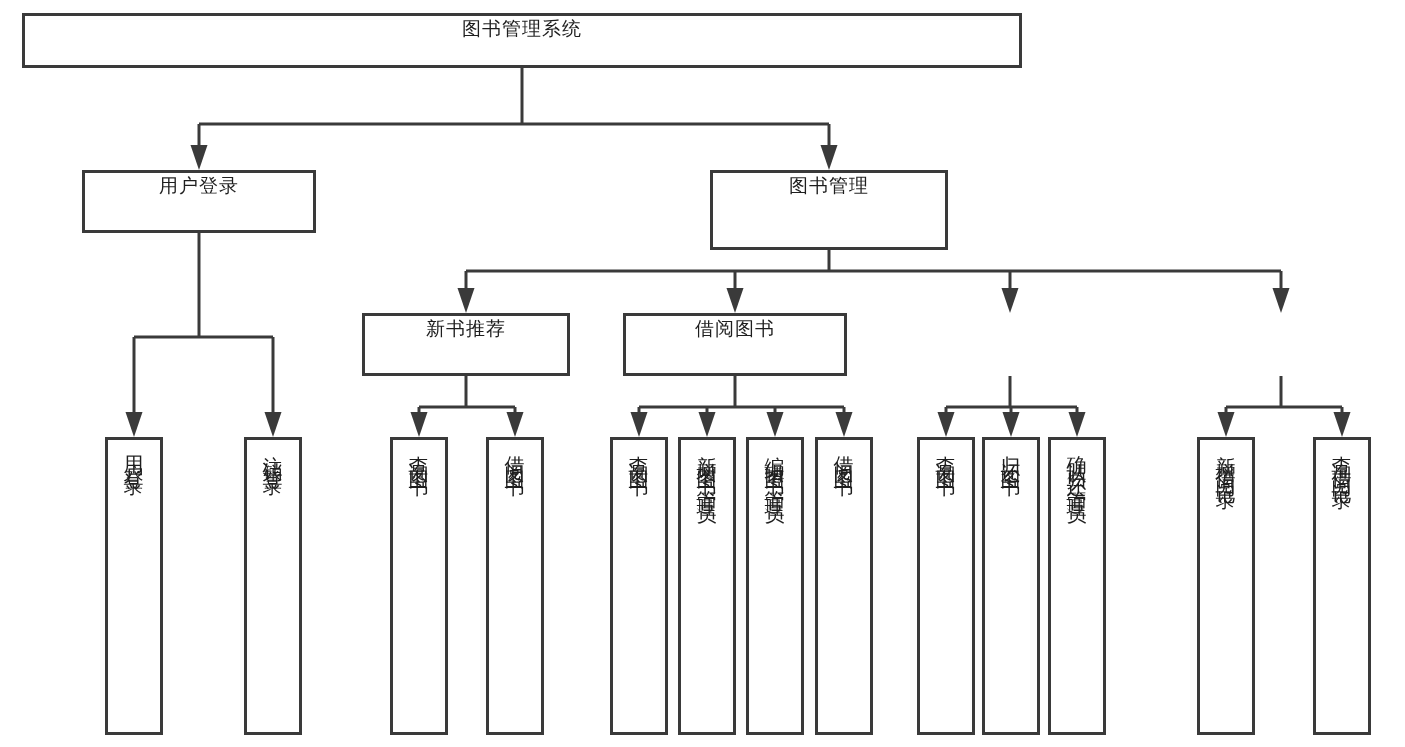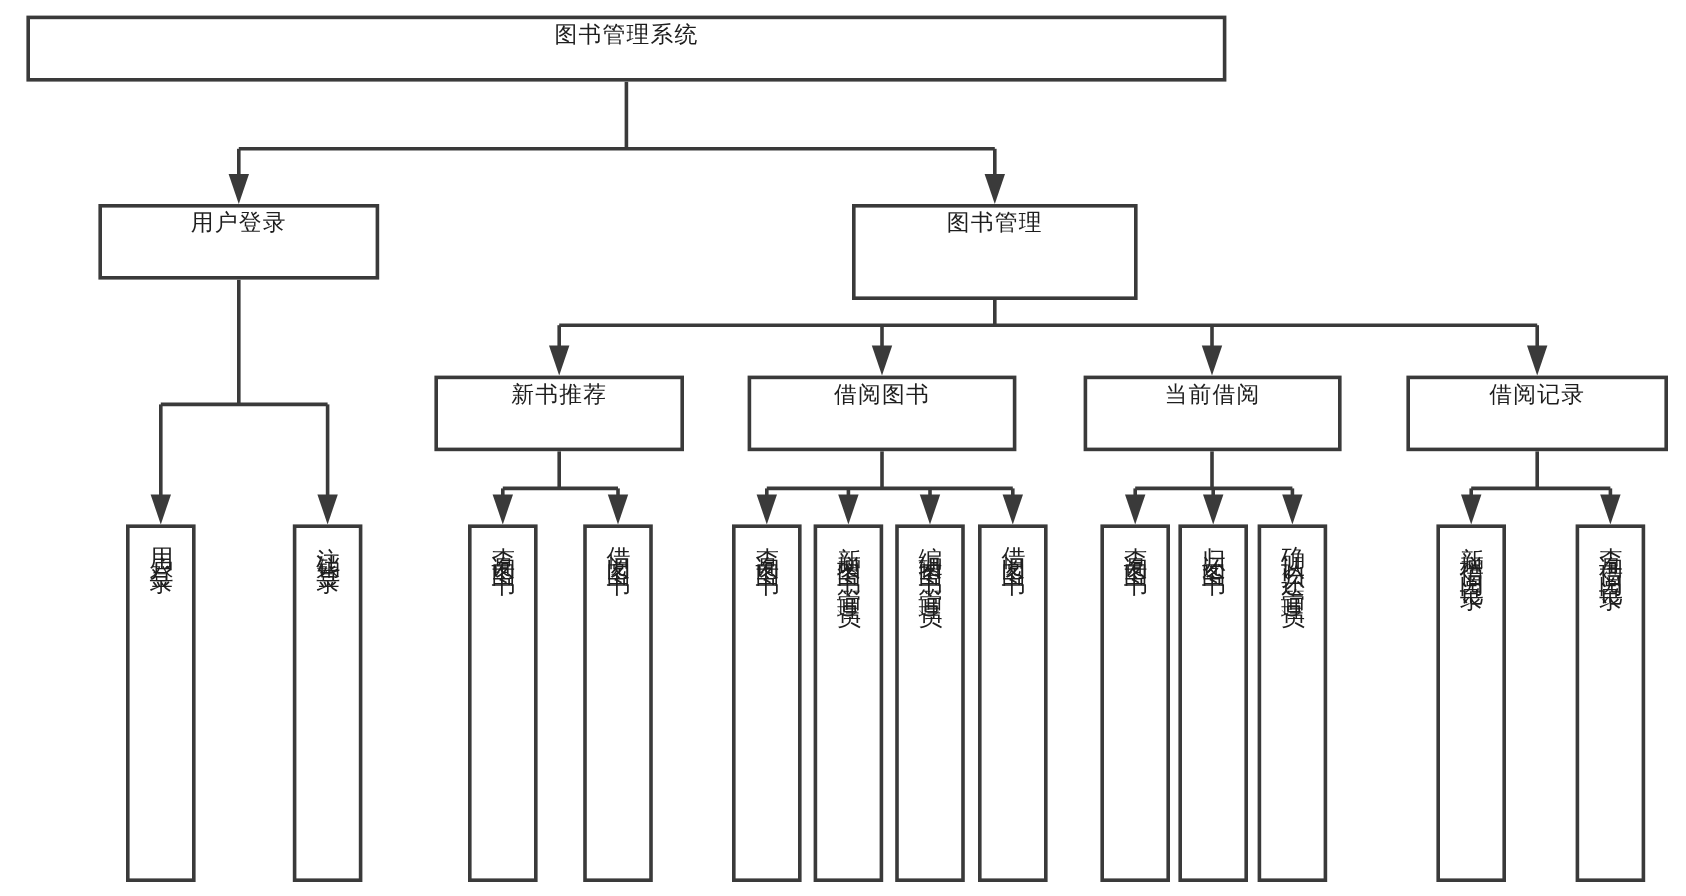--- a/index.html
+++ b/index.html
@@ -133,26 +133,20 @@
   <div class="node h" style="left:710px; top:170px; width:238px; height:80px;">
     <span>图书管理</span>
   </div>
 
   <div class="node h" style="left:362px; top:313px; width:208px; height:63px;">
     <span>新书推荐</span>
   </div>
   <div class="node h" style="left:623px; top:313px; width:224px; height:63px;">
     <span>借阅图书</span>
   </div>
-  <div class="node h" style="left:903px; top:313px; width:215px; height:63px;">
-    <span>当前借阅</span>
-  </div>
-  <div class="node h" style="left:1172px; top:313px; width:218px; height:63px;">
-    <span>借阅记录</span>
-  </div>
 
   <div class="node v" style="left:105px;">
     <span class="vtext">用户登录</span>
   </div>
   <div class="node v" style="left:244px;">
     <span class="vtext">注销登录</span>
   </div>
 
   <div class="node v" style="left:390px;">
     <span class="vtext">查询图书</span>

